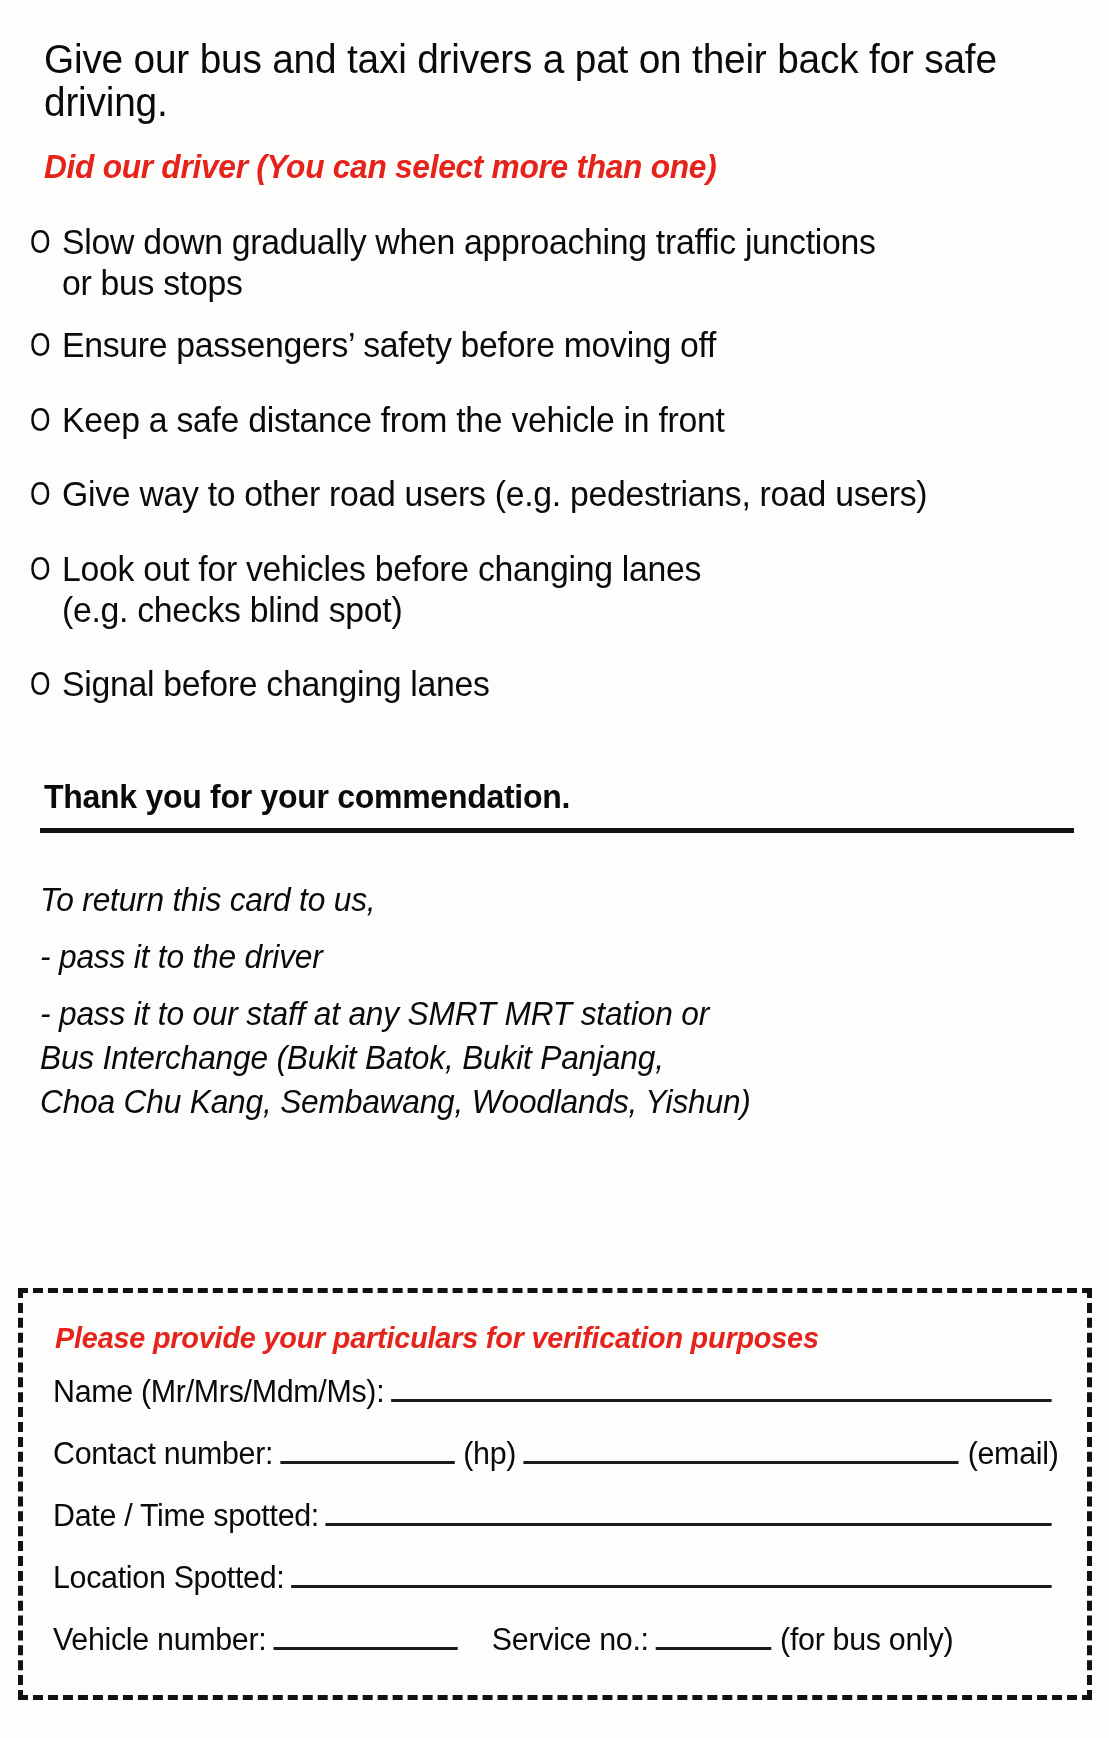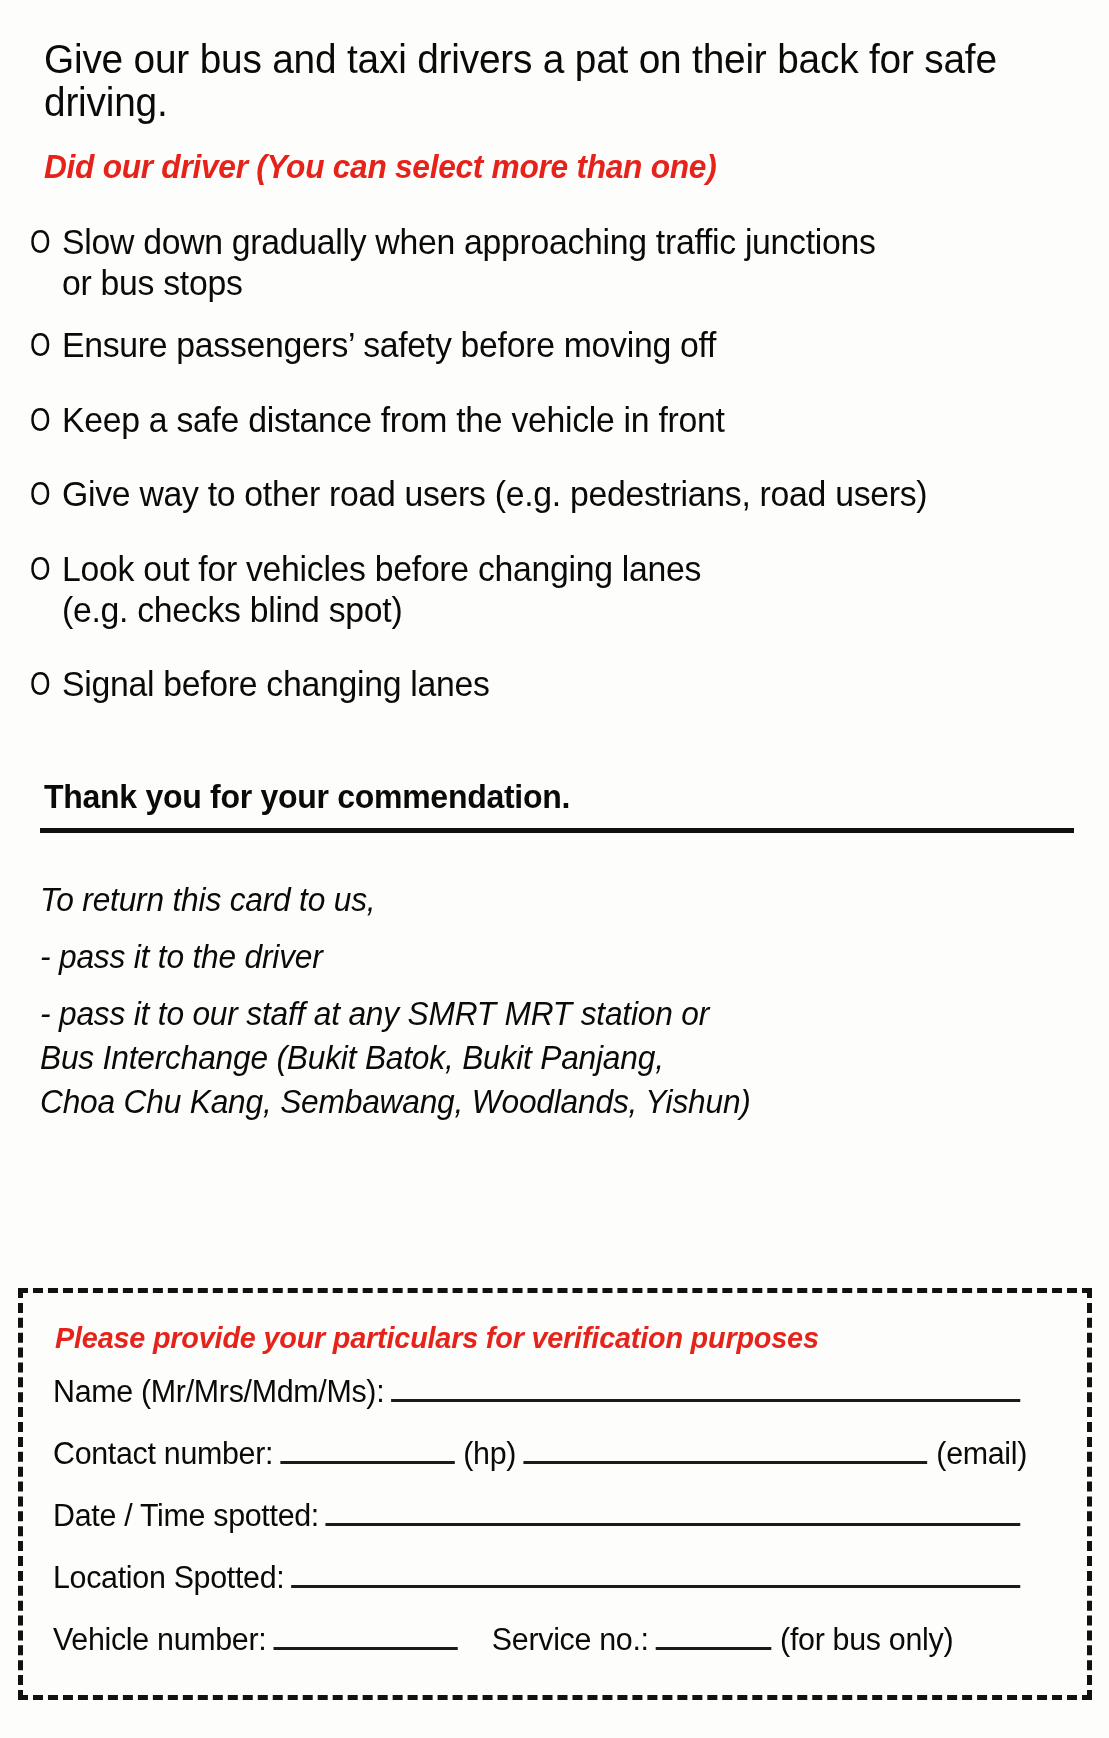--- a/index.html
+++ b/index.html
@@ -141,21 +141,21 @@
     color: #e5231b;
     letter-spacing: -0.2px;
     transform: scaleX(0.96);
     transform-origin: left top;
   }
 
   .form-rows {
     position: absolute;
     left: 30px;
     top: 82px;
-    right: 40px;
+    right: 8px;
   }
   .form-row {
     display: flex;
     align-items: baseline;
     font-size: 31px;
     line-height: 1;
     height: 62px;
     letter-spacing: -0.3px;
     transform: scaleX(0.98);
     transform-origin: left top;

